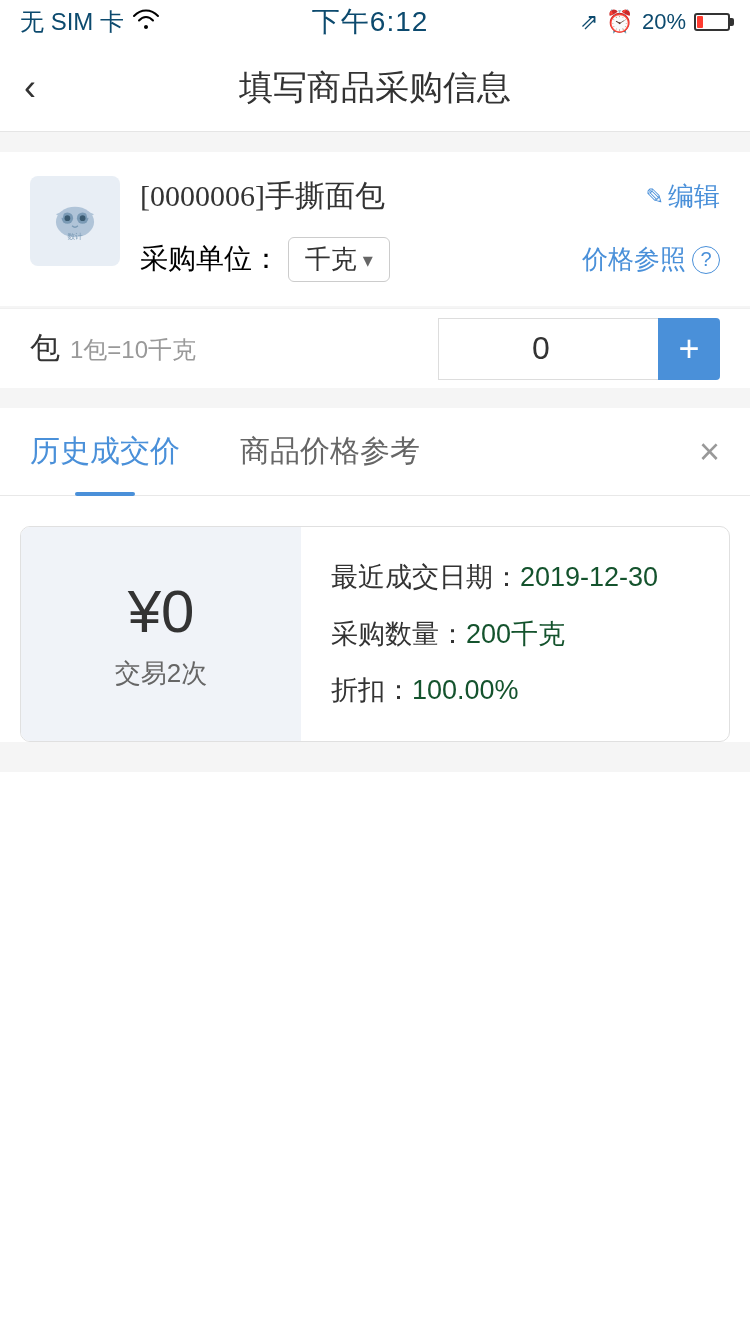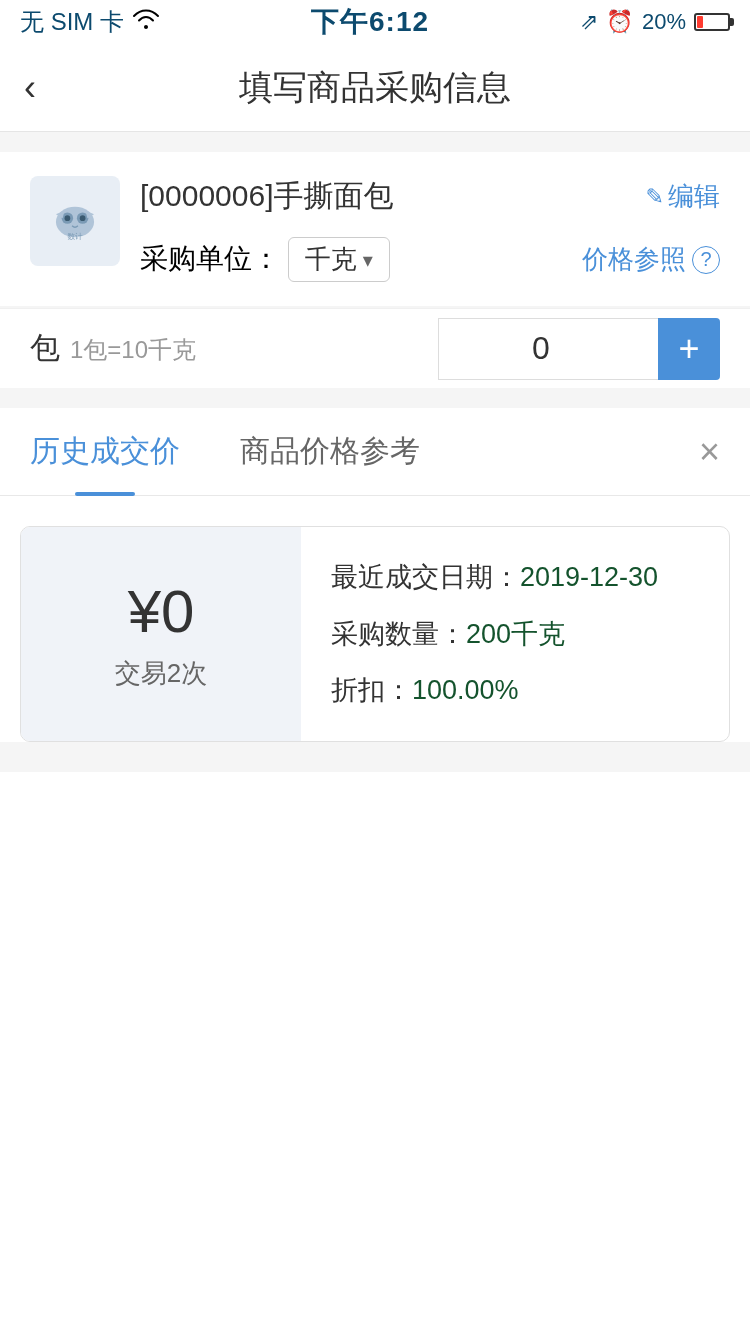--- a/index.html
+++ b/index.html
@@ -25,21 +25,21 @@
       color: #0c4a6e;
     }
     .status-left {
       display: flex;
       align-items: center;
       gap: 8px;
       font-size: 24px;
     }
     .status-center {
       font-size: 28px;
-      font-weight: 700;
+      font-weight: 400;
       letter-spacing: 1px;
       text-align: right;
     }
     .status-right {
       display: flex;
       align-items: center;
       gap: 8px;
       font-size: 22px;
     }
     .battery-icon {
@@ -128,20 +128,21 @@
     .owl-icon {
       width: 50px;
       height: 40px;
     }
     .product-info {
       flex: 1;
     }
     .product-title-row {
       display: flex;
       justify-content: space-between;
+      font-family: Liberation Serif, serif;
     }
     .product-name {
       font-size: 30px;
       color: #333;
       font-weight: 500;
     }
     .edit-link {
       font-size: 26px;
       color: #4a90d9;
       display: flex;

